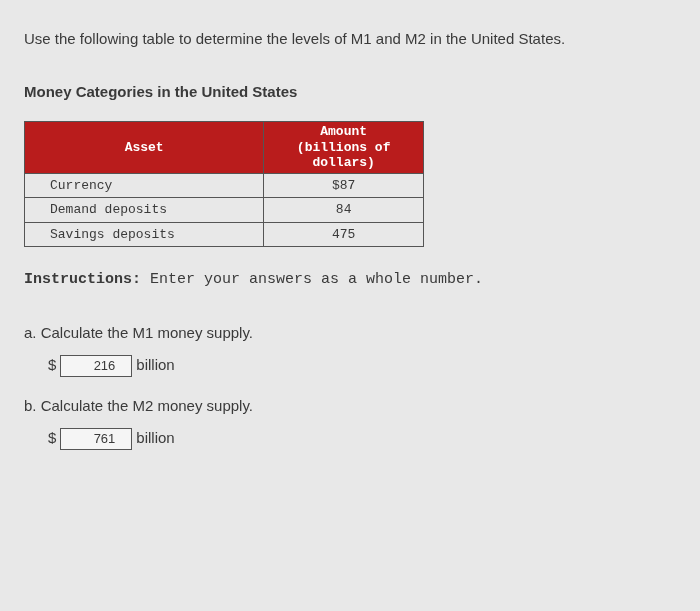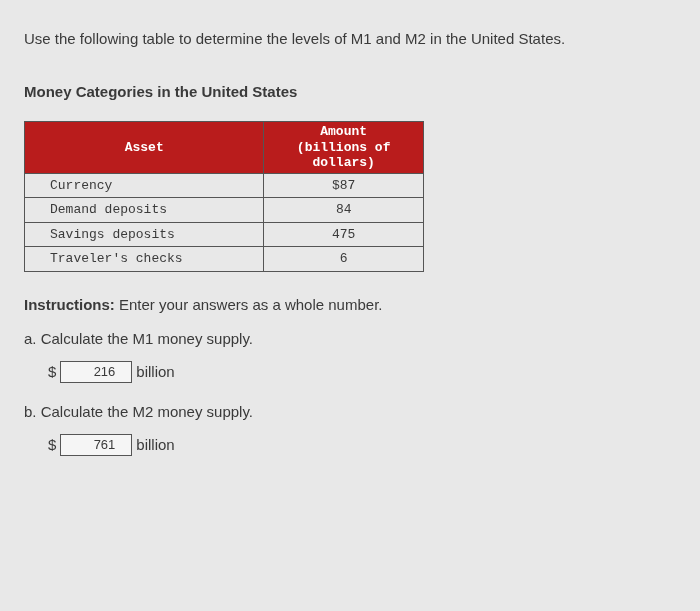--- a/index.html
+++ b/index.html
@@ -30,21 +30,21 @@
       background: #b91c1c;
       color: #fff;
       font-weight: bold;
       text-align: center;
       vertical-align: middle;
     }
     table.data th.asset-head { width: 240px; }
     table.data th.amount-head { width: 160px; line-height: 1.2; }
     table.data td.asset { text-align: left; padding-left: 25px; }
     table.data td.amount { text-align: center; }
-    .instructions { margin-bottom: 12px; }
+    .instructions { margin-bottom: 30px; font-family: Liberation Mono, monospace; }
     .instructions strong { font-weight: bold; }
     .qline { margin-bottom: 10px; }
     .answer-row {
       margin-left: 24px;
       margin-bottom: 18px;
       display: flex;
       align-items: center;
       gap: 4px;
     }
     .dollar { }
@@ -84,24 +84,20 @@
       <td class="amount">$87</td>
     </tr>
     <tr>
       <td class="asset">Demand deposits</td>
       <td class="amount">84</td>
     </tr>
     <tr>
       <td class="asset">Savings deposits</td>
       <td class="amount">475</td>
     </tr>
-    <tr>
-      <td class="asset">Traveler's checks</td>
-      <td class="amount">6</td>
-    </tr>
   </tbody>
 </table>
 
 <p class="instructions">
   <strong>Instructions:</strong><span> Enter your answers as a whole number.</span>
 </p>
 
 <p class="qline">a. Calculate the M1 money supply.</p>
 <div class="answer-row">
   <span class="dollar">$</span>

